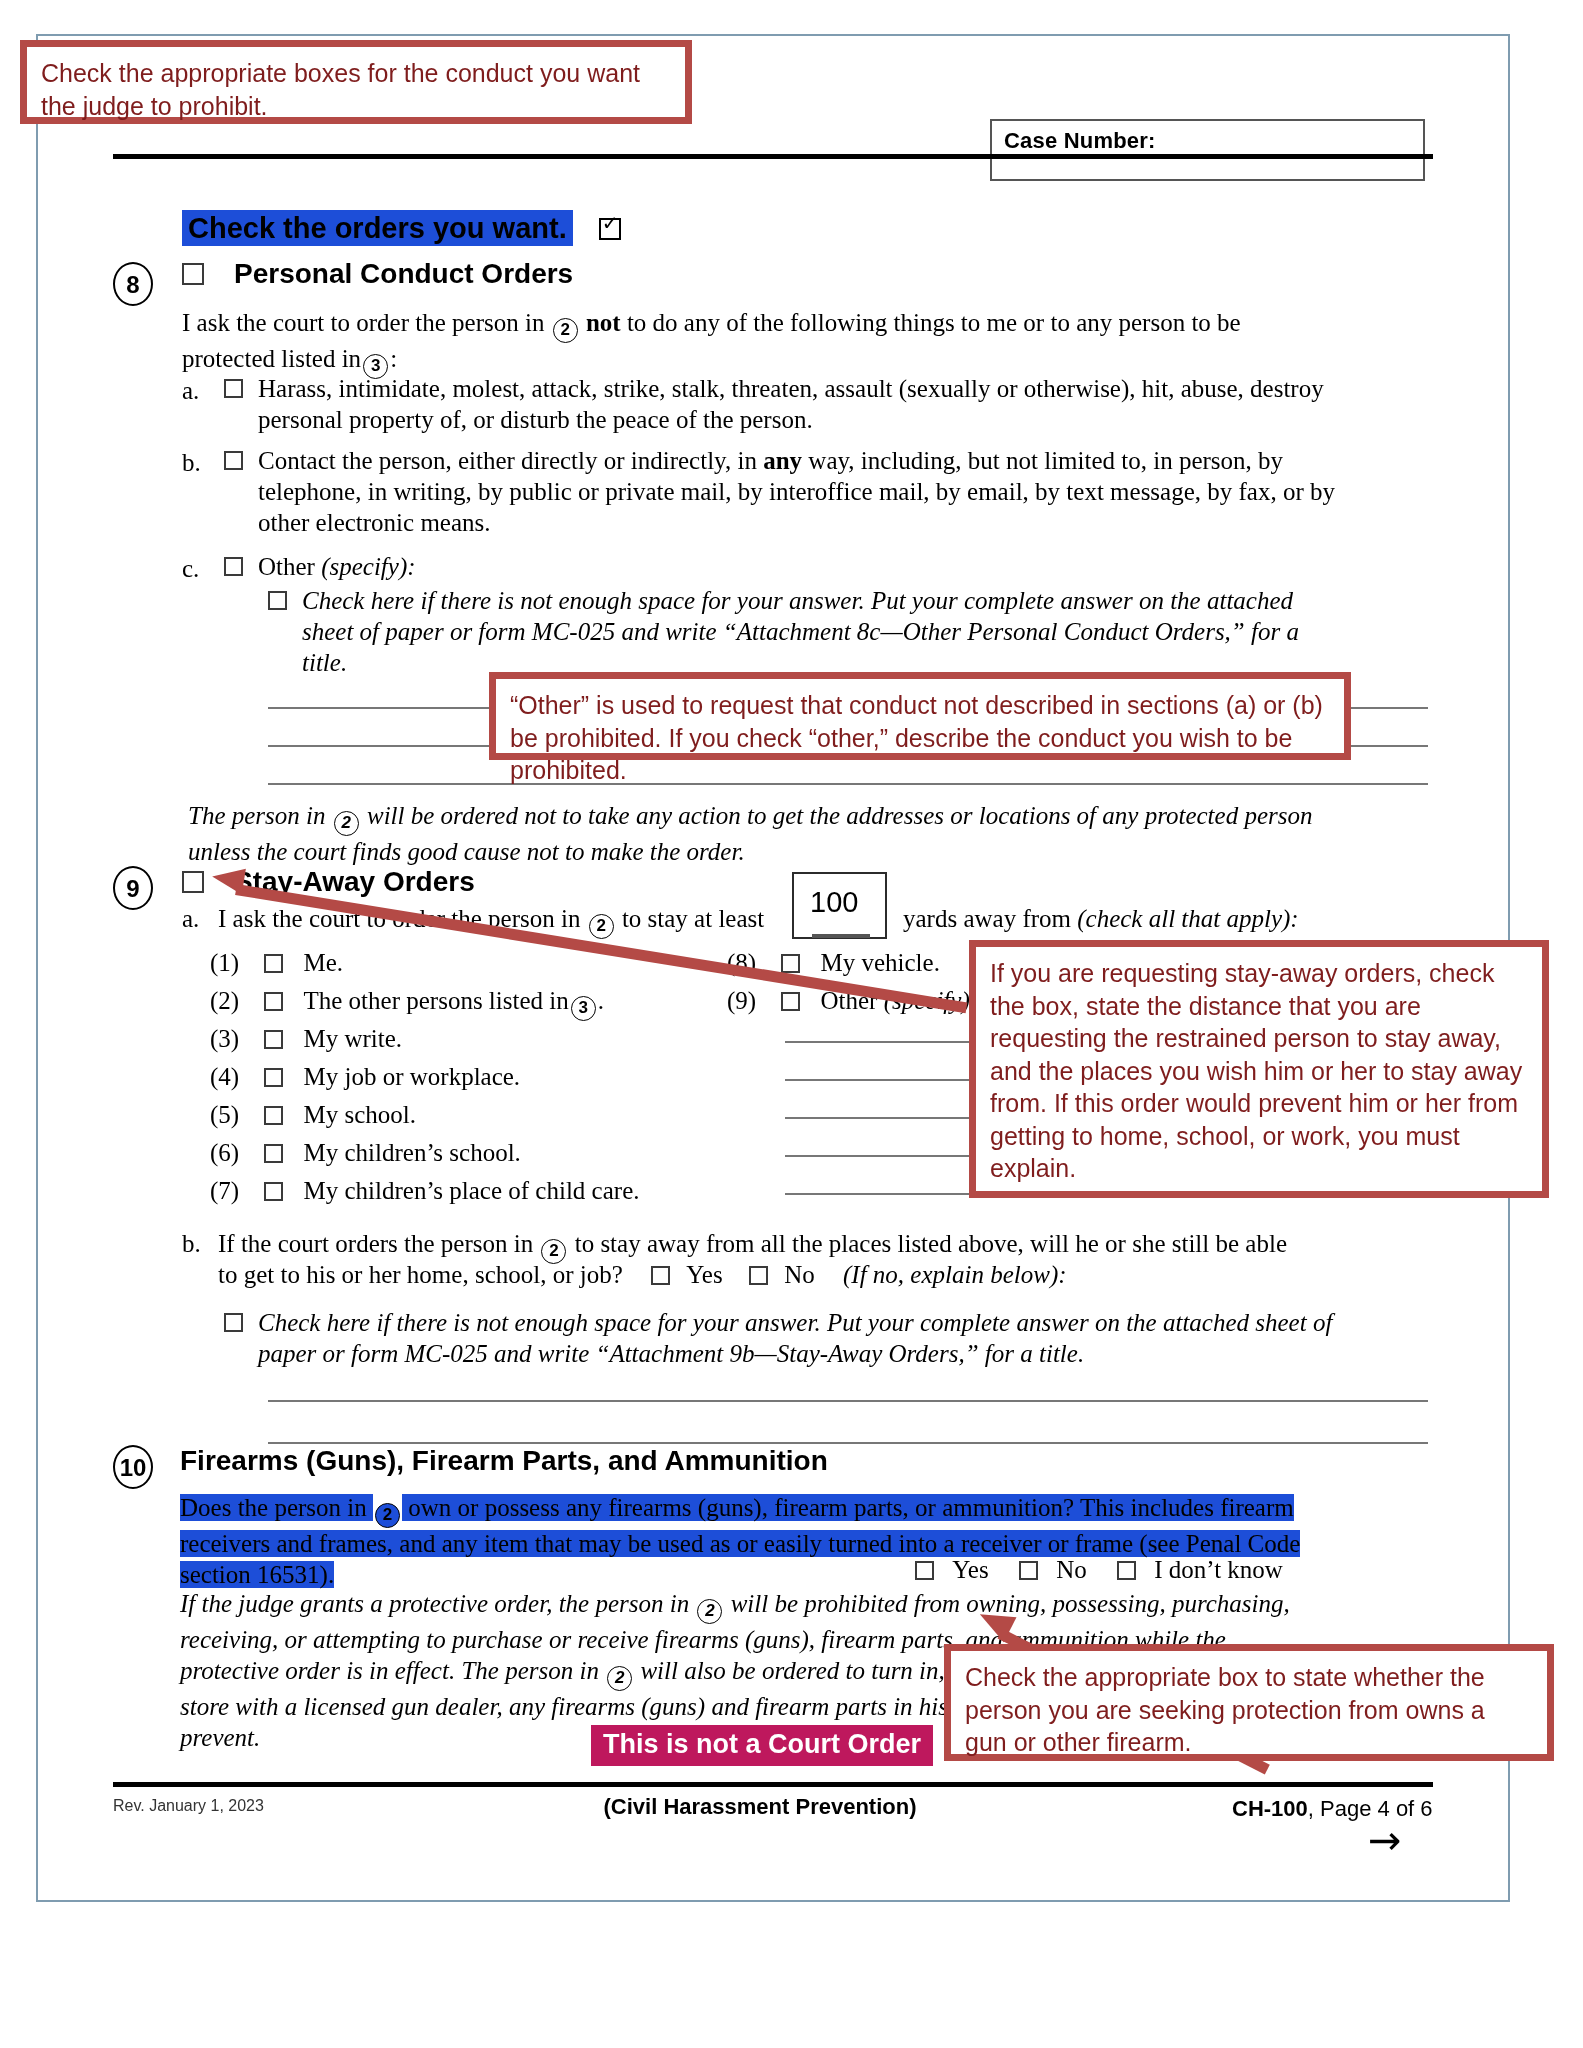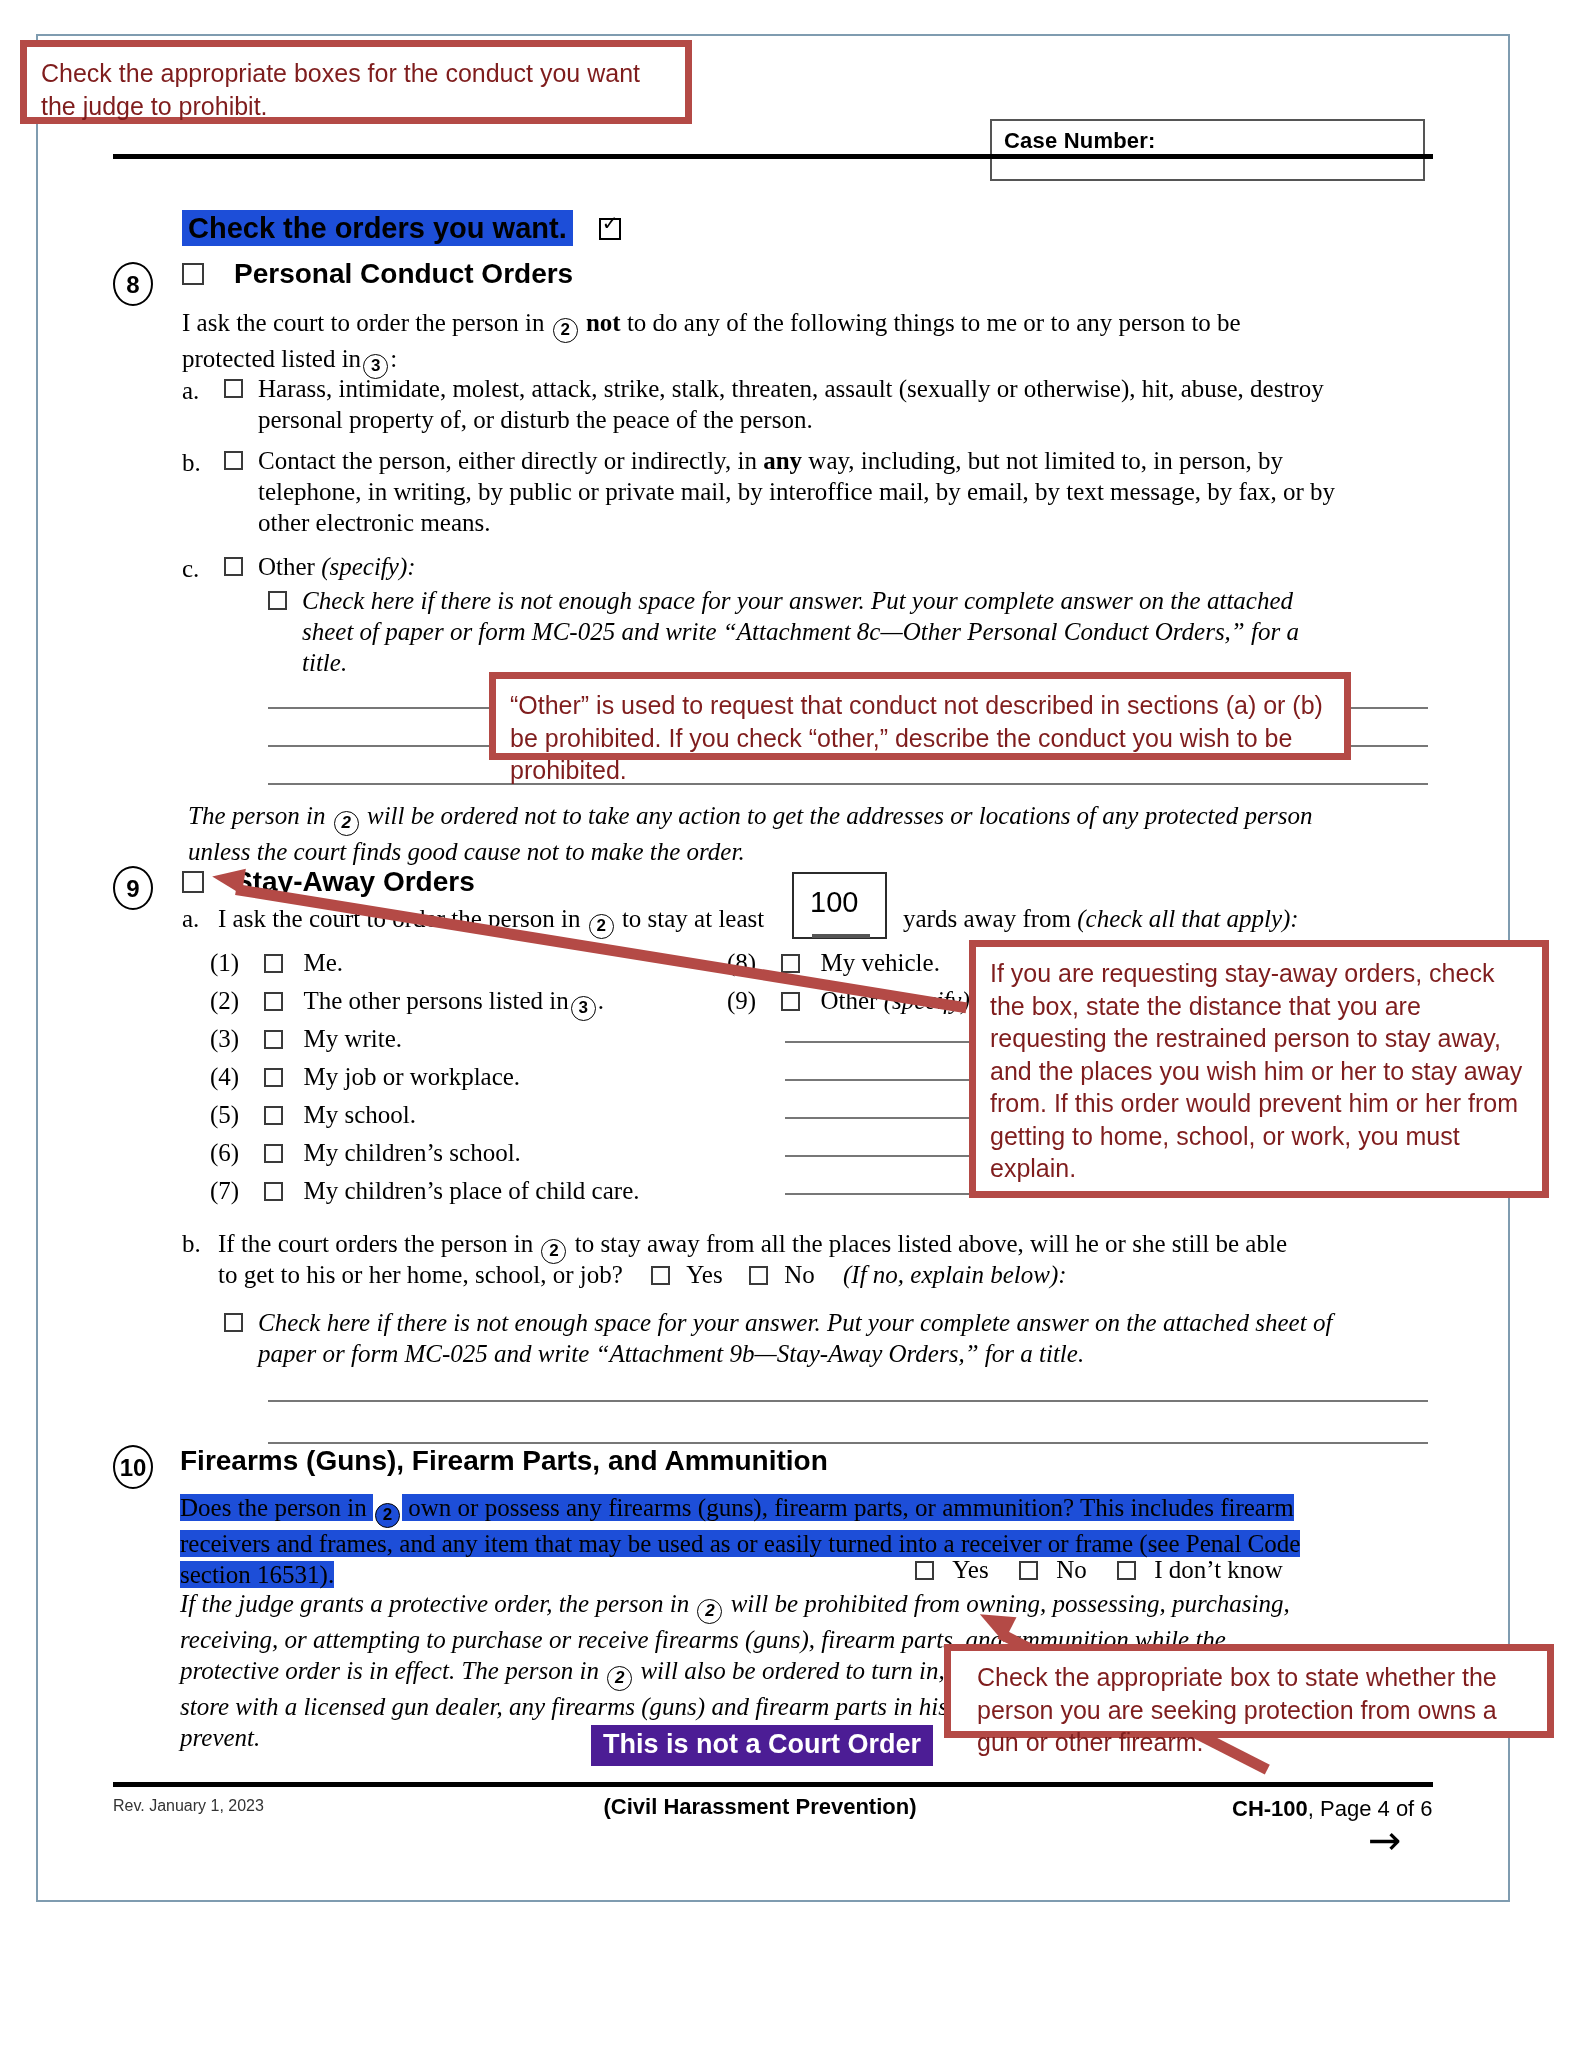--- a/index.html
+++ b/index.html
@@ -172,21 +172,21 @@
   }
 
   .blank-line {
     position: absolute;
     height: 2px;
     background: #777;
   }
 
   .not-order {
     position: absolute;
-    background: #4c1d95;
+    background: #be185d;
     color: #fff;
     font-family: "Liberation Sans", sans-serif;
     font-weight: bold;
     font-size: 27px;
     padding: 4px 12px 6px 12px;
     z-index: 30;
   }
 
   .footer-left {
     position: absolute;
@@ -452,17 +452,17 @@
   </div>
 
   <div class="callout" style="left:489px; top:672px; width:862px; height:88px;">
     <span class="txt">“Other” is used to request that conduct not described in sections (a) or (b) be prohibited. If you check “other,” describe the conduct you wish to be prohibited.</span>
   </div>
 
   <div class="callout" style="left:969px; top:940px; width:580px; height:258px;">
     <span class="txt">If you are requesting stay-away orders, check the box, state the distance that you are requesting the restrained person to stay away, and the places you wish him or her to stay away from. If this order would prevent him or her from getting to home, school, or work, you must explain.</span>
   </div>
 
-  <div class="callout" style="left:944px; top:1644px; width:610px; height:94px;padding-left:12px;">
+  <div class="callout" style="left:944px; top:1644px; width:610px; height:117px;">
     <span class="txt">Check the appropriate box to state whether the person you are seeking protection from owns a gun or other firearm.</span>
   </div>
 
 </div>
 
 </body></html>

